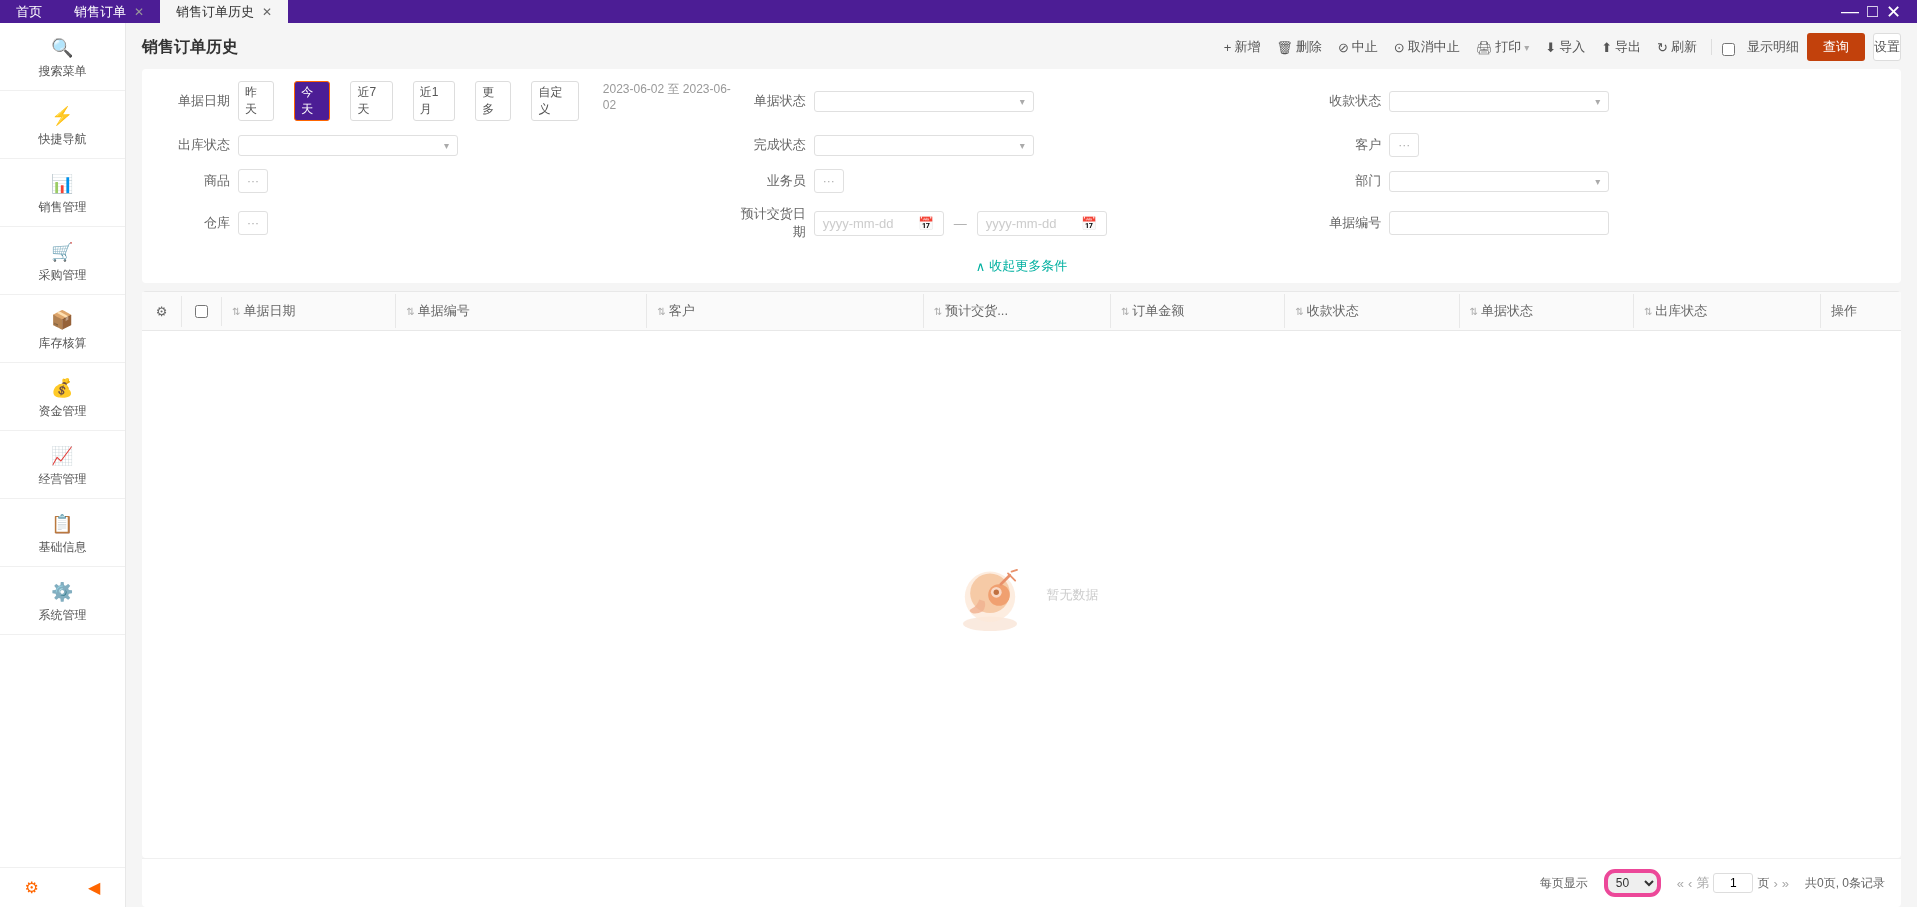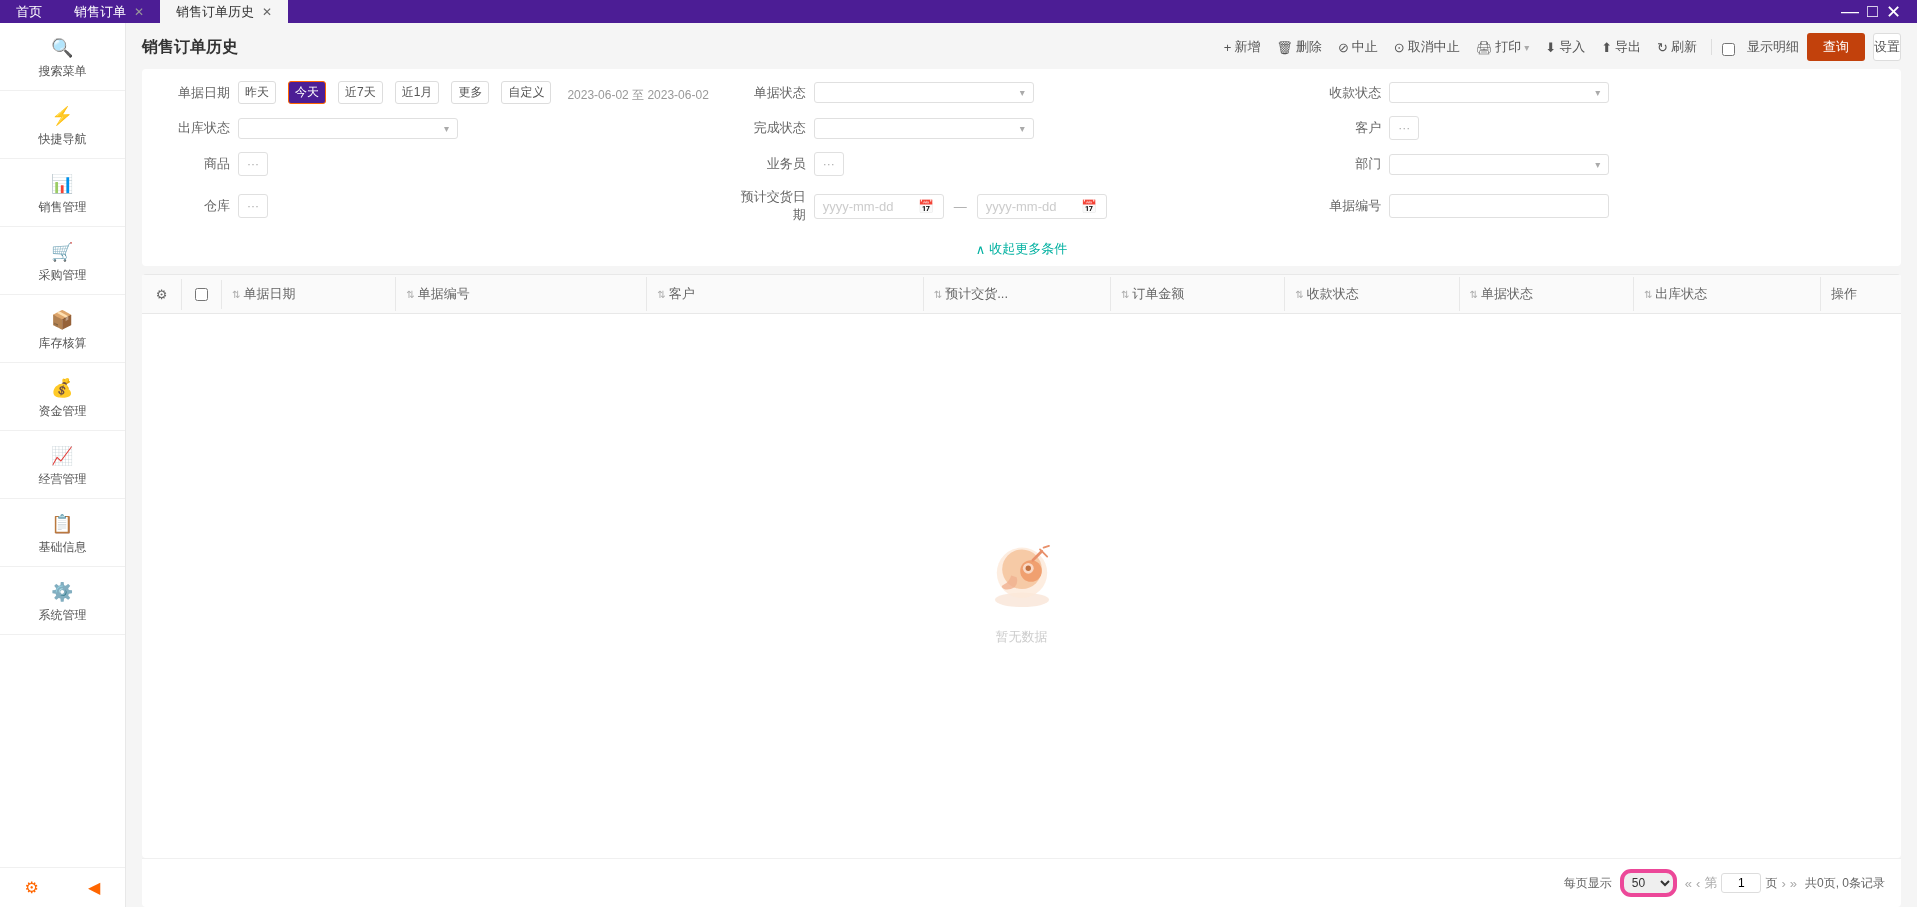--- a/index.html
+++ b/index.html
@@ -157,21 +157,21 @@
       text-align: right;
       padding-right: 8px;
       flex-shrink: 0;
     }
     .filter-value {
       flex: 1;
       display: flex;
       align-items: center;
       gap: 6px;
     }
-    .date-btns { display: flex; align-items: flex-end; gap: 12px; }
+    .date-btns { display: flex; align-items: flex-start; gap: 20px; }
     .date-btn {
       padding: 2px 6px;
       border: 1px solid #ddd;
       border-radius: 3px;
       cursor: pointer;
       font-size: 12px;
       color: #555;
       background: #fff;
     }
     .date-btn.active {
@@ -271,40 +271,40 @@
     .th-delivery { flex: 1.3; }
     .th-amount { flex: 1.2; }
     .th-pay-status { flex: 1.2; }
     .th-bill-status { flex: 1.2; }
     .th-out-status { flex: 1.3; }
     .th-op { width: 80px; border-right: none; justify-content: flex-start; }
 
     .empty-area {
       flex: 1;
       display: flex;
-      flex-direction: column;
+      flex-direction: row;
       align-items: center;
       justify-content: center;
       gap: 12px;
     }
     .empty-img {
       width: 90px;
       height: 90px;
     }
     .empty-text { color: #ccc; font-size: 13px; }
 
     
     .pagination {
       display: flex;
       align-items: center;
       justify-content: flex-end;
       padding: 10px 16px;
       background: #fff;
       border-top: 1px solid #f0f0f0;
-      gap: 8px;
+      gap: 16px;
       margin: 0 16px;
       border-radius: 0 0 4px 4px;
     }
     .pagination-label { color: #666; font-size: 12px; }
     .pagination-select {
       border: 4px solid #ec4899;
       border-radius: 11px;
       padding: 2px 4px;
       font-size: 12px;
       color: #333;

